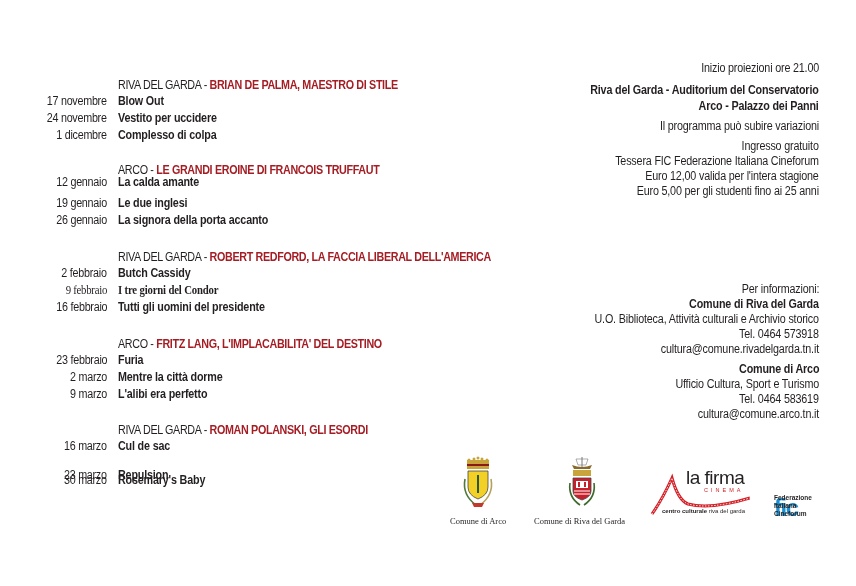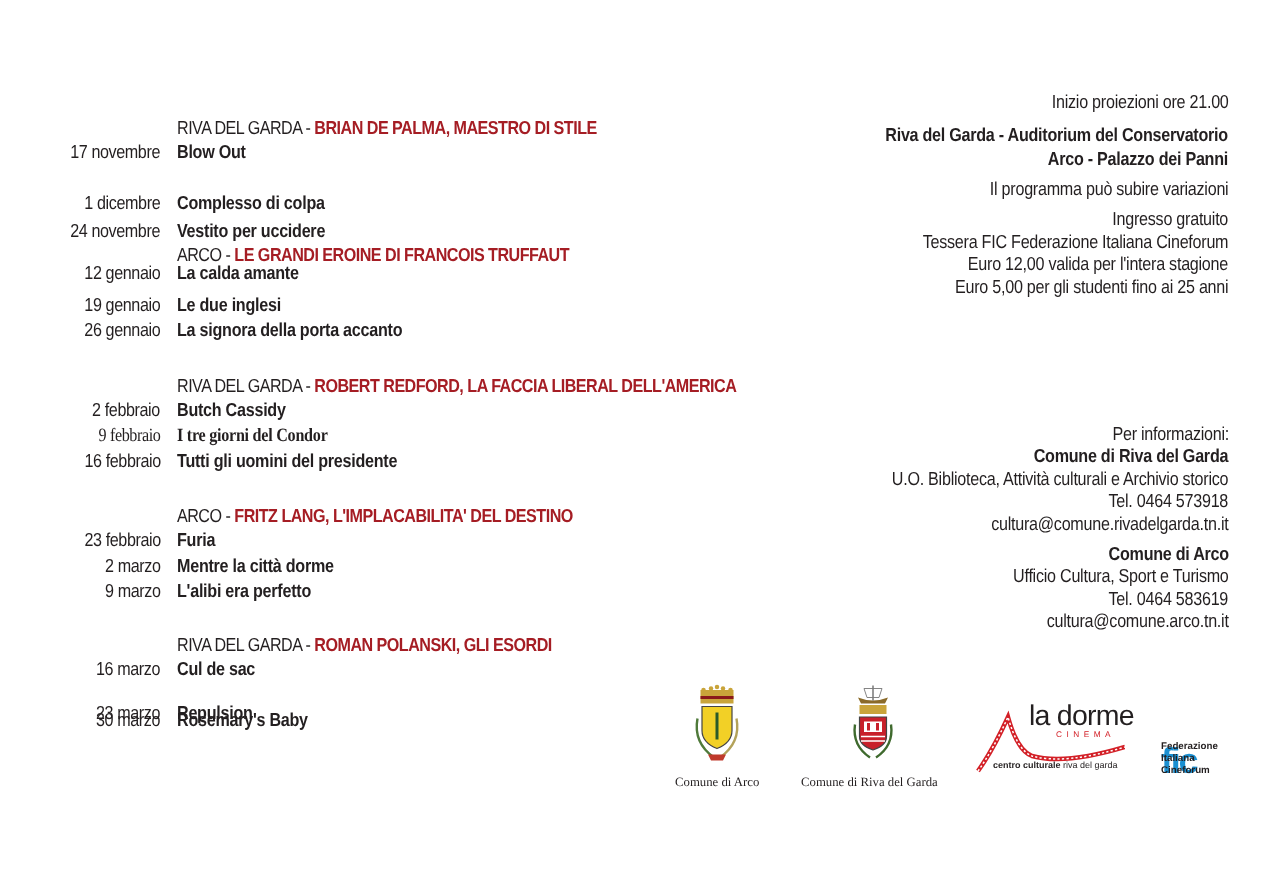--- a/index.html
+++ b/index.html
@@ -30,21 +30,21 @@
 <div>
 
   <div class="section" style="top:78px;">
     <div class="sec-head">
       <span class="place">RIVA DEL GARDA - </span><span class="title">BRIAN DE PALMA, MAESTRO DI STILE</span>
     </div>
     <div class="row" style="top:16px;">
       <span class="date">17 novembre</span>
       <span class="film">Blow Out</span>
     </div>
-    <div class="row" style="top:33px;margin-top:36px;">
+    <div class="row" style="top:33px;">
       <span class="date">24 novembre</span>
       <span class="film">Vestito per uccidere</span>
     </div>
     <div class="row" style="top:50px;">
       <span class="date">1 dicembre</span>
       <span class="film">Complesso di colpa</span>
     </div>
   </div>
 
   <div class="section" style="top:163px;">
@@ -185,21 +185,21 @@
       <path d="M32 28 Q34 42 22 50" stroke="#3f6a2e" stroke-width="1.6" fill="none"></path>
     </svg>
   </div>
   <div class="logo-cap" style="left:534px; top:516px;">Comune di Riva del Garda</div>
 
   <div class="logo" style="left:650px; top:470px; width:100px; height:48px;">
     <svg width="100" height="48" viewBox="0 0 100 48" style="position:absolute;left:0;top:0;">
       <path d="M2 44 Q12 30 22 8 Q28 30 38 34 Q60 40 100 28" stroke="#d32027" stroke-width="3" fill="none"></path>
       <path d="M2 44 Q12 30 22 8 Q28 30 38 34 Q60 40 100 28" stroke="#ffffff" stroke-width="1" stroke-dasharray="1.5 1.5" fill="none"></path>
     </svg>
-    <span style="position:absolute; left:36px; top:-3px; font-size:19px; color:#231f20; letter-spacing:-0.5px; white-space:nowrap;">la dorme</span>
+    <span style="position:absolute; left:36px; top:-3px; font-size:19px; color:#231f20; letter-spacing:-0.5px; white-space:nowrap;">la firma</span>
     <span style="position:absolute; left:54px; top:17px; font-size:5.5px; color:#d32027; letter-spacing:3px;">CINEMA</span>
     <span style="position:absolute; left:12px; top:38px; font-size:6px; white-space:nowrap; color:#231f20;"><b>centro culturale</b><span> riva del garda</span></span>
   </div>
 
   <div class="logo" style="left:774px; top:470px; width:50px; height:52px;">
     <span style="position:absolute; left:0; top:-8px; font-size:24px; font-weight:bold; color:#1a8fd1; letter-spacing:-1.5px; font-family:'Liberation Sans', sans-serif;margin-top:32px;">fic</span>
     <span style="position:absolute; left:0; top:24px; font-size:6.5px; font-weight:bold; color:#231f20;">Federazione</span>
     <span style="position:absolute; left:0; top:32px; font-size:6.5px; font-weight:bold; color:#231f20;">Italiana</span>
     <span style="position:absolute; left:0; top:40px; font-size:6.5px; font-weight:bold; color:#231f20;">Cineforum</span>
   </div>

